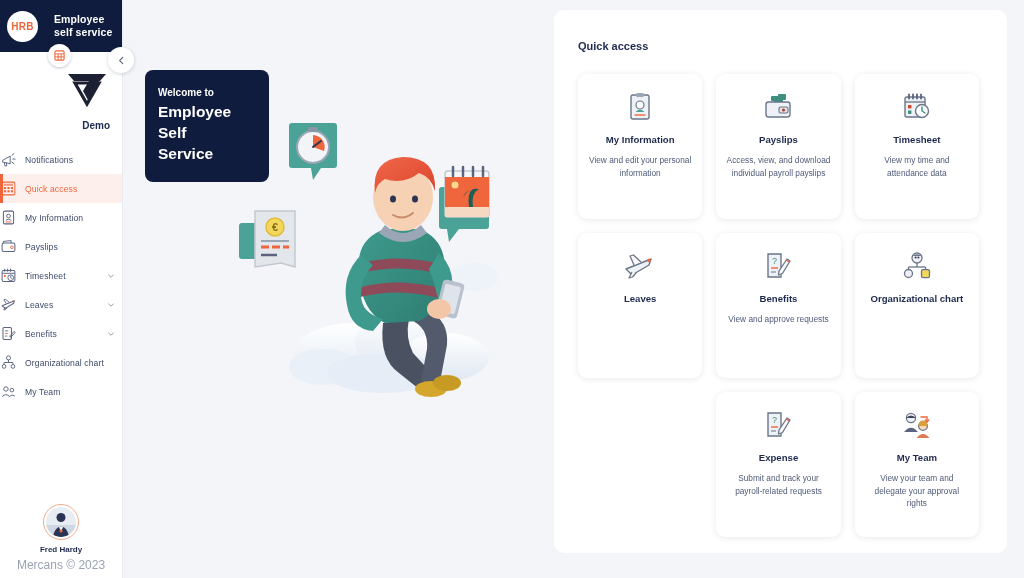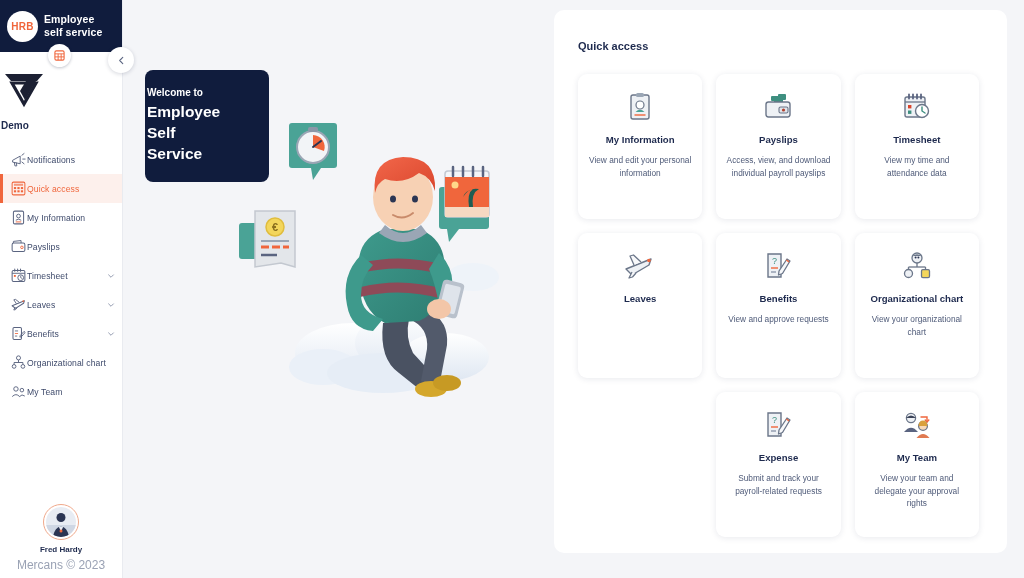--- a/index.html
+++ b/index.html
@@ -16,21 +16,21 @@
     position: relative;
     width: 123px; height: 578px;
     background: #ffffff;
     border-right: 1px solid #e9ebf0;
     display: flex; flex-direction: column;
     flex: 0 0 123px;
     z-index: 5;
   }
   .sb-header {
     height: 52px; background: #101c3d;
-    display: flex; align-items: center; gap: 6px;
+    display: flex; align-items: center; gap: 16px;
     padding: 0 8px 0 7px;
     position: relative;
   }
   .sb-logo-badge {
     width: 31px; height: 31px; border-radius: 50%;
     background: #ffffff; color: #f0663c;
     font-size: 10px; font-weight: bold;
     display: flex; align-items: center; justify-content: center;
     letter-spacing: .2px; flex: 0 0 31px;
   }
@@ -49,30 +49,30 @@
   .collapse-btn {
     position: absolute; left: 108px; top: 47px;
     width: 26px; height: 26px; border-radius: 50%;
     background: #ffffff;
     box-shadow: 0 1px 4px rgba(16,28,61,.18);
     display: flex; align-items: center; justify-content: center;
     z-index: 9; cursor: pointer;
     color: #5a6480; font-size: 10px;
   }
   .sb-brand {
-    padding: 18px 1px 10px; text-align: left;
+    padding: 18px 12px 10px; text-align: right; margin-left: 9px;
   }
   .sb-brand-name {
     margin-top: 6px; font-size: 10px; font-weight: bold; color: #1e2a4e;
   }
   .nav { padding-top: 4px; flex: 1; }
   .nav-item {
     position: relative;
-    display: flex; align-items: center; 
-    height: 29px; padding-left: 10px; padding-right: 7px;
+    display: flex; align-items: center; gap: 8px;
+    height: 29px; padding-right: 7px;
     cursor: pointer;
   }
   .nav-item.active { background: #fdf0ec; }
   .nav-item.active::before {
     content: ""; position: absolute; left: 0; top: 0; bottom: 0;
     width: 3px; background: #f0663c;
   }
   .nav-ico { width: 17px; height: 17px; flex: 0 0 17px; display: block; }
   .nav-label {
     font-size: 8.6px; color: #3e4a6b; white-space: nowrap;
@@ -92,21 +92,21 @@
   .sb-user { font-size: 8px; font-weight: bold; color: #1e2a4e; }
   .sb-copy { font-size: 12px; color: #9aa2b4; margin-top: 4px; }
 
   
   .main { position: relative; flex: 1; height: 578px; background: #f4f5f8; }
 
   .welcome-card {
     position: absolute; left: 22px; top: 70px;
     width: 124px; height: 112px;
     background: #101c3d; border-radius: 8px;
-    padding: 16px 14px 0 2px;
+    padding: 16px 14px 0 13px;
     z-index: 3;
   }
   .welcome-small { color: #ffffff; font-size: 10px; font-weight: bold; line-height: 14px;}
   .welcome-big {
     color: #ffffff; font-size: 15.5px; font-weight: bold;
     line-height: 19px; margin-top: 2px;
   }
 
   .hero { position: absolute; left: 110px; top: 105px; width: 320px; height: 300px; }
 
@@ -503,21 +503,20 @@
               <path d="M10.5 5 Q15 1.5 19.5 5" fill="#6b7689"></path>
               <line x1="15" y1="12" x2="15" y2="16" stroke="#6b7689" stroke-width="1.3"></line>
               <line x1="6.5" y1="16" x2="23.5" y2="16" stroke="#6b7689" stroke-width="1.3"></line>
               <line x1="6.5" y1="16" x2="6.5" y2="19" stroke="#6b7689" stroke-width="1.3"></line>
               <line x1="23.5" y1="16" x2="23.5" y2="19" stroke="#6b7689" stroke-width="1.3"></line>
               <circle cx="6.5" cy="22.5" r="4" fill="#eef1f5" stroke="#6b7689" stroke-width="1.3"></circle>
               <rect x="19.5" y="18.6" width="8" height="8" rx="1.4" fill="#f3d65c" stroke="#6b7689" stroke-width="1.3"></rect>
             </svg>
           </div>
           <div class="qa-name">Organizational chart</div>
-          <div class="qa-desc">View your organizational chart</div>
         </div>
 
       </div>
 
       <div class="qa-row3">
         <div class="qa-card spacer"></div>
 
         <div class="qa-card">
           <div class="qa-ico">
             <svg width="28" height="30" viewBox="0 0 28 30">

